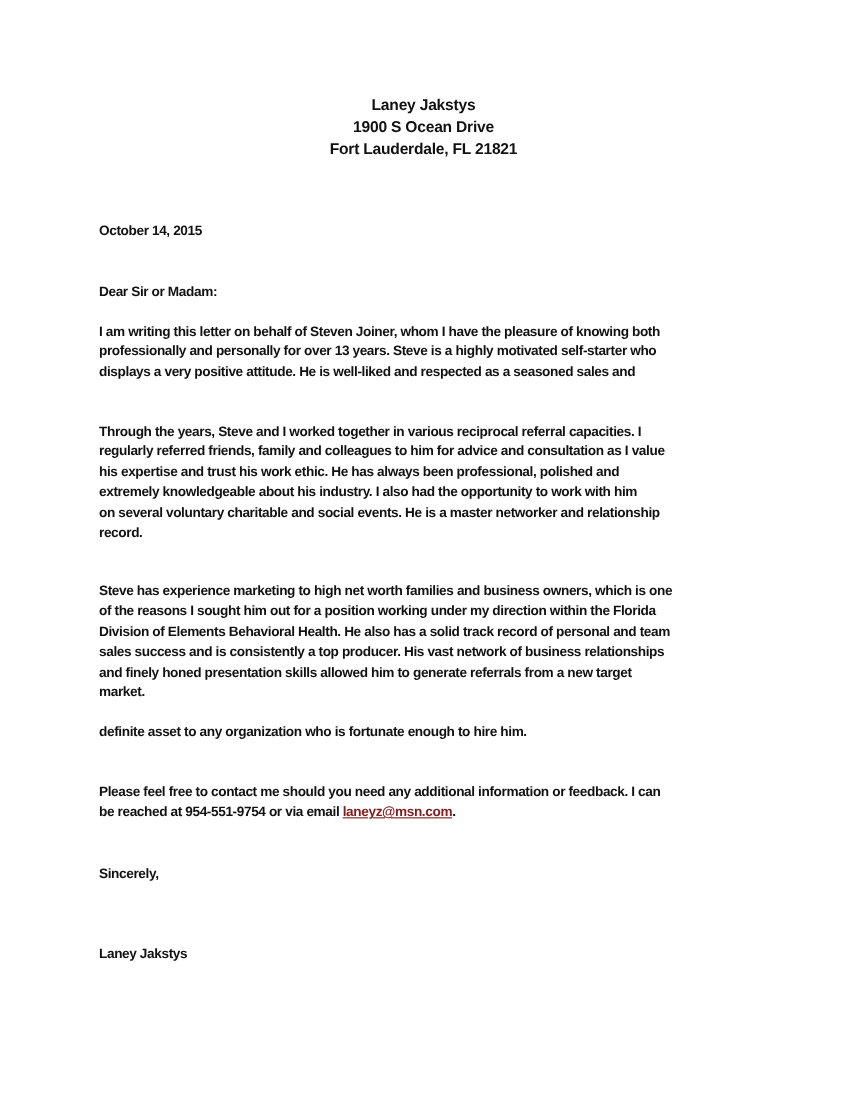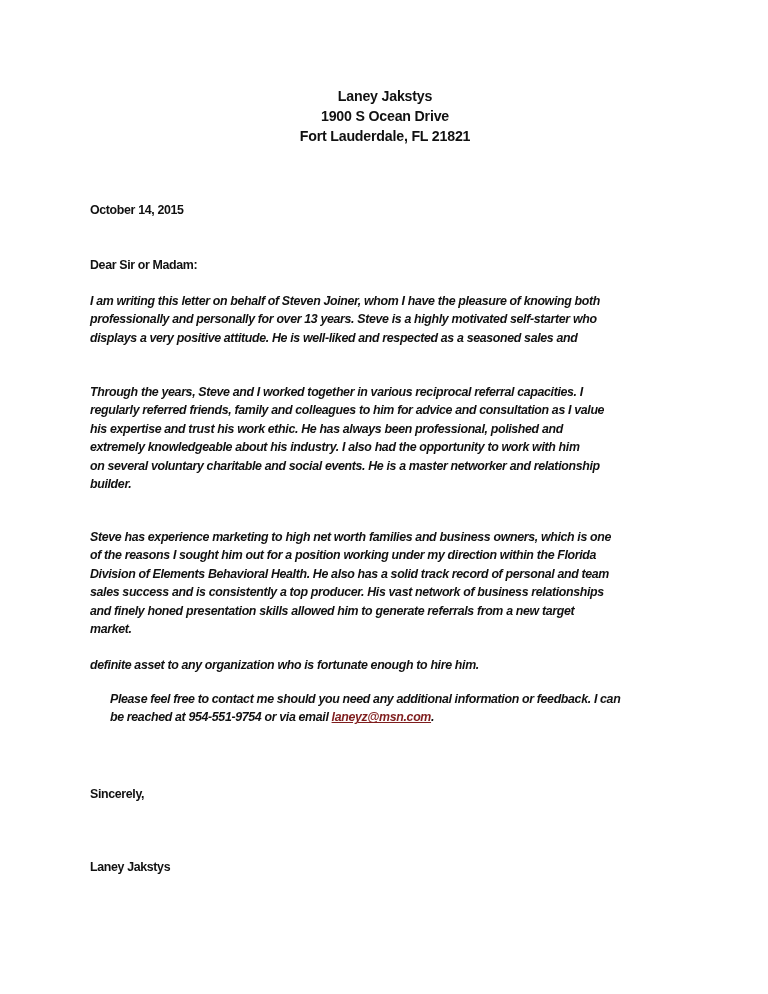--- a/index.html
+++ b/index.html
@@ -35,21 +35,21 @@
       line-height: 20px;
       letter-spacing: -0.2px;
     }
     .header div { margin-left: 2px; }
     .block {
       position: absolute;
       left: 90px;
       width: 600px;
       line-height: 18.4px;
     }
-    .para p { margin: 0; font-style: italic; }
+    .para p { margin: 0; }
     a.email {
       color: #7f1d1d;
       text-decoration: underline;
     }
   </style>
 </head>
 <body>
 
 <div class="page">
 
@@ -68,37 +68,37 @@
     <p>professionally and personally for over 13 years.    Steve is a highly motivated self-starter who</p>
     <p>displays a very positive attitude.   He is well-liked and respected as a seasoned sales and</p>
   </div>
 
   <div class="block para" style="top:383px;">
     <p>Through the years, Steve and I worked together in various reciprocal referral capacities.   I</p>
     <p>regularly referred friends,  family and colleagues to him for advice and consultation as I value</p>
     <p>his expertise and trust his work ethic.   He has always been professional, polished and</p>
     <p>extremely knowledgeable about his industry.    I also had the opportunity to work with him</p>
     <p>on several voluntary charitable and social events.  He is a master networker and relationship</p>
-    <p>builder.</p>
+    <p>record.</p>
   </div>
 
   <div class="block para" style="top:528px;">
     <p>Steve has experience marketing to high net worth families and business owners, which is one</p>
     <p>of the reasons I sought him out for a position working under my direction within the Florida</p>
     <p>Division of Elements Behavioral Health.  He also has a solid track record of personal and team</p>
     <p>sales success and is consistently a top producer.   His vast network of business relationships</p>
     <p>and finely honed presentation skills allowed him to generate referrals from a new target</p>
     <p>market.</p>
   </div>
 
   <div class="block para" style="top:656px;">
     <p>definite asset to any organization who is fortunate enough to hire him.</p>
   </div>
 
-  <div class="block para" style="top:690px;margin-left:20px;">
+  <div class="block para" style="top:711px;">
     <p>Please feel free to contact me should you need any additional information or feedback.  I can</p>
     <p><span>be reached at 954-551-9754 or via email </span><a class="email" href="#">laneyz@msn.com</a><span>.</span></p>
   </div>
 
   <div class="block" style="top:785px;">Sincerely,</div>
 
   <div class="block" style="top:858px;">Laney Jakstys</div>
 
 </div>
 

